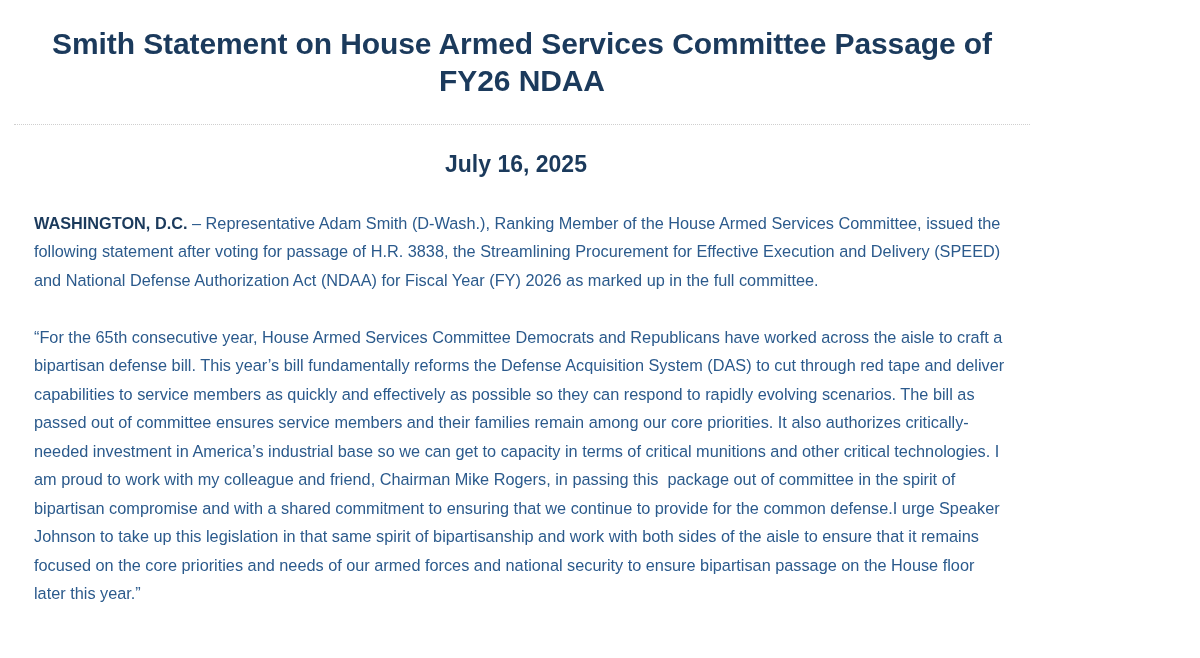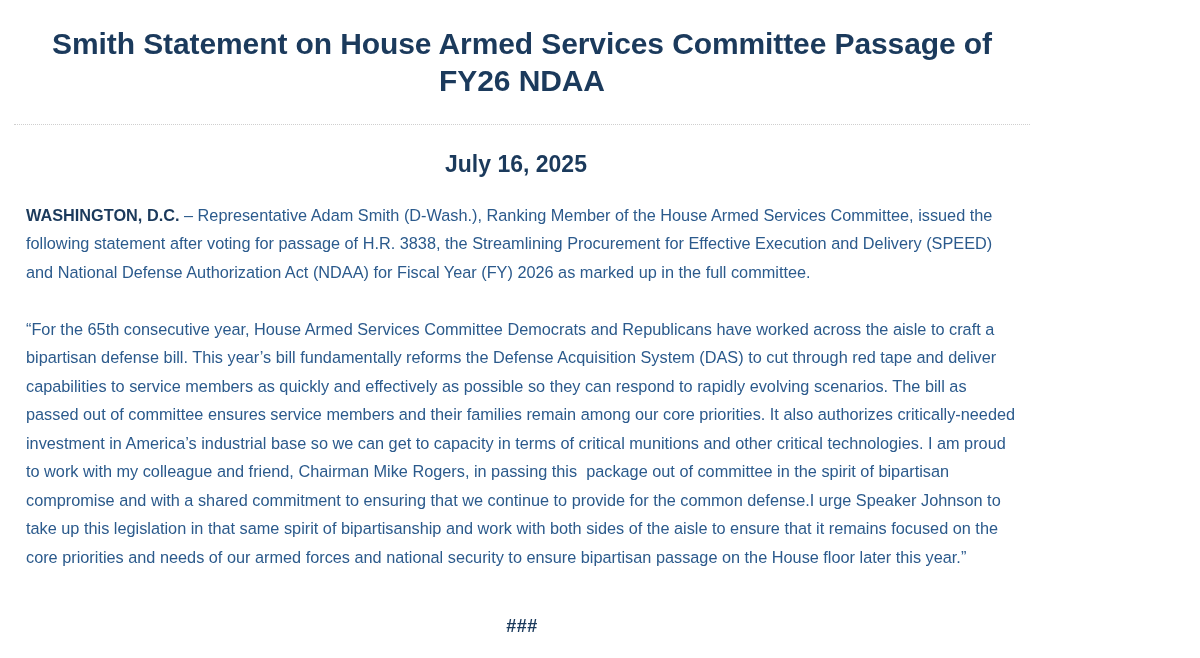--- a/index.html
+++ b/index.html
@@ -48,21 +48,21 @@
     font-weight: bold;
     text-align: center;
     color: #1b3a5c;
   }
 
   .body-area {
     padding: 19px 22px 0 22px;
   }
 
   .body-para {
-    margin: 4px;
+    margin: 12px;
     font-size: 16.3px;
     line-height: 28.5px;
     color: #2b5a8c;
     text-align: left;
     white-space: pre-wrap;
   }
 
   .body-para.gap {
     margin-top: 28.5px;
   }

